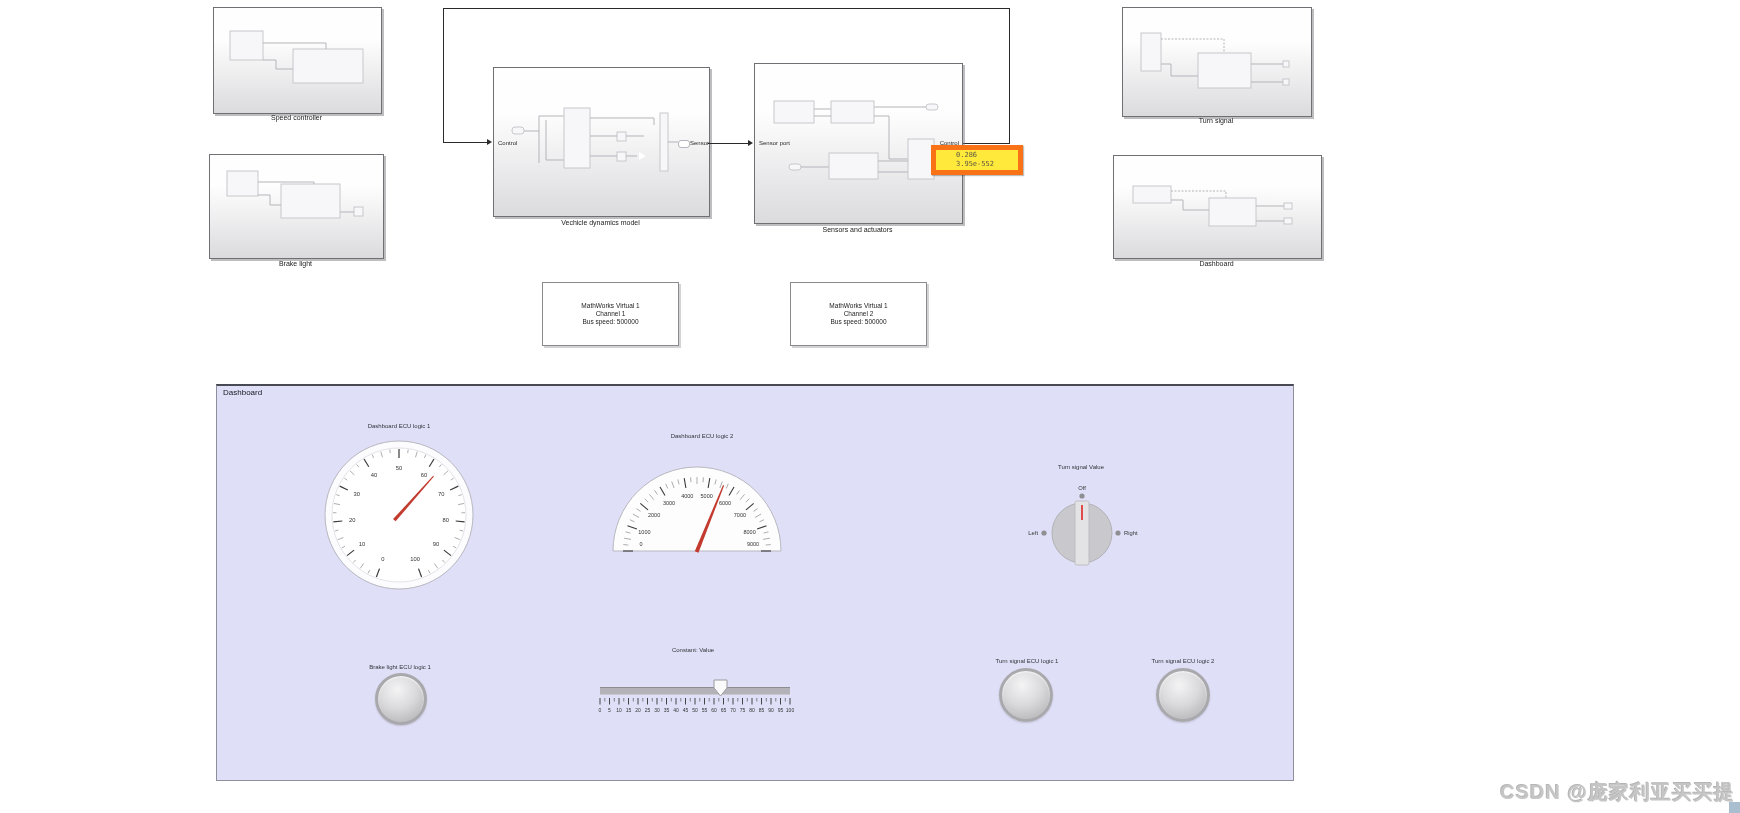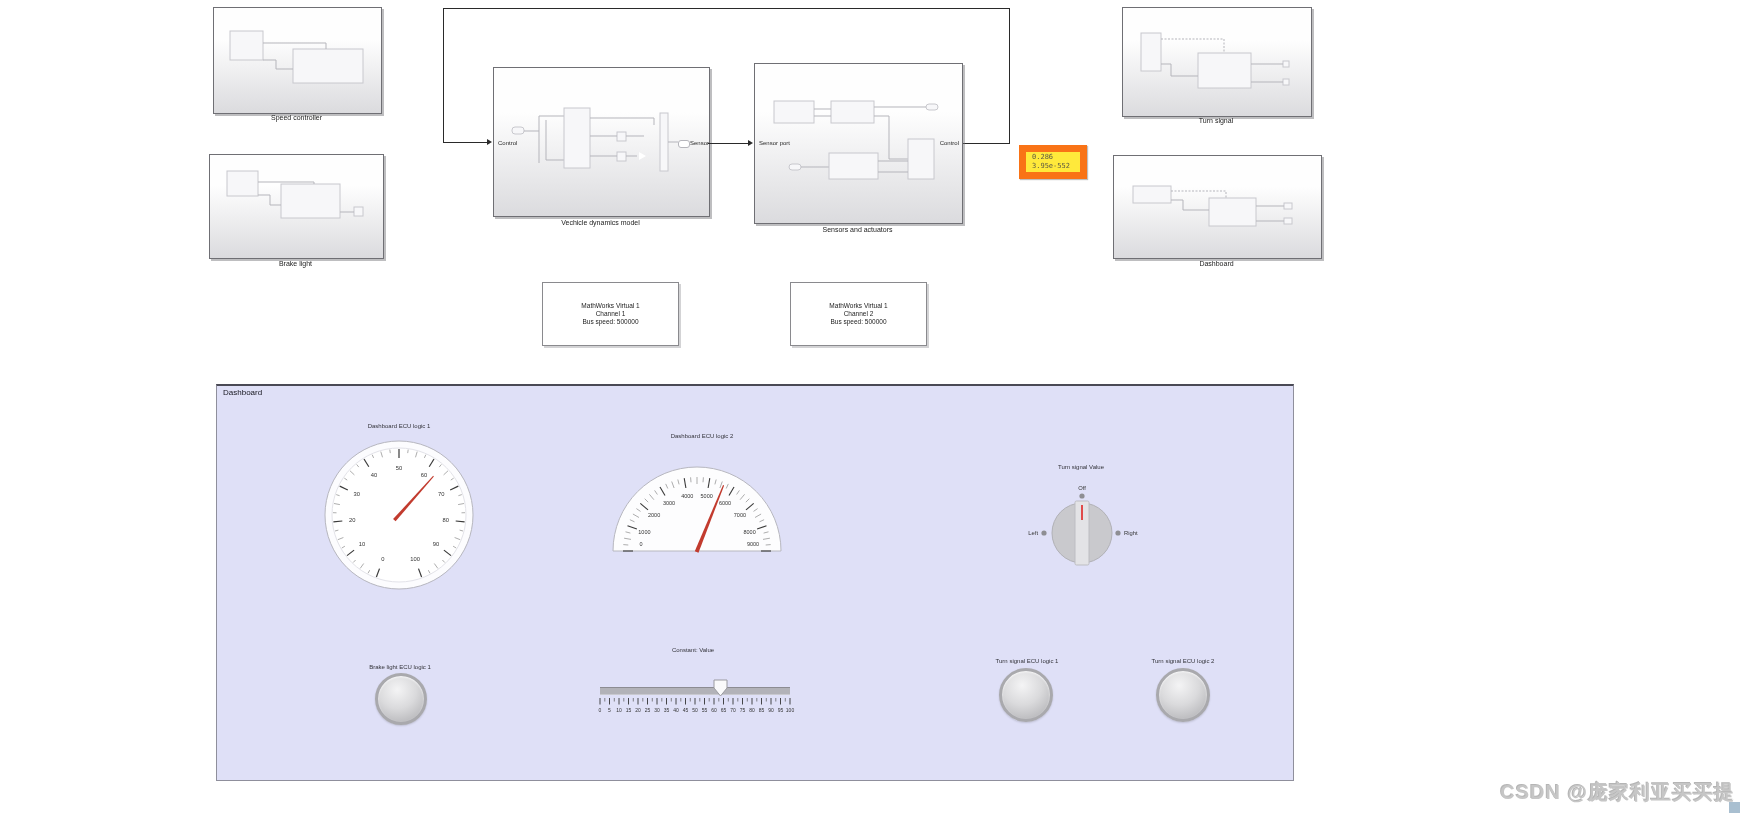--- a/index.html
+++ b/index.html
@@ -17,23 +17,23 @@
   .pill{position:absolute;width:10px;height:6px;border:1px solid #b5b5bb;border-radius:3px;background:#fff;}
   
   .bwire{position:absolute;background:#2a2a2a;}
   .arr{position:absolute;width:0;height:0;border-top:3px solid transparent;
        border-bottom:3px solid transparent;border-left:5px solid #2a2a2a;}
   
   .can{position:absolute;width:135px;height:62px;background:#ffffff;border:1px solid #8a8a8e;
        box-shadow:2px 2px 0 rgba(130,130,135,.35);display:flex;flex-direction:column;
        justify-content:center;text-align:center;font-size:6.5px;line-height:8px;color:#222;}
   
-  .tooltip{position:absolute;left:1019px;top:145px;width:42px;height:18px;background:#ffe93b;
-       border:7px solid #f97316;font-family:"DejaVu Sans Mono",monospace;font-size:7px;
-       line-height:9px;color:#5d5944;padding:1px 6px;box-shadow:1px 1px 1px rgba(0,0,0,.25);z-index:6;}
+  .tooltip{position:absolute;left:931px;top:145px;width:42px;height:18px;background:#ffe93b;
+       border:5px solid #f97316;font-family:"DejaVu Sans Mono",monospace;font-size:7px;
+       line-height:9px;color:#5d5944;padding:1px 20px;box-shadow:1px 1px 1px rgba(0,0,0,.25);z-index:6;}
   
   .panel{position:absolute;left:216px;top:384px;width:1076px;height:394px;background:#dfe0f7;
        border:1px solid #8f8f9c;border-top:2px solid #4a4a55;}
   .panel-title{position:absolute;left:6px;top:2px;font-size:8px;color:#15151e;}
   .wtitle{position:absolute;font-size:6px;color:#33333a;text-align:center;white-space:nowrap;}
   .lamp{position:absolute;border-radius:50%;
        background:radial-gradient(circle at 42% 30%,#f4f4f5 0%,#dadadc 45%,#bdbdc0 78%,#b2b2b5 100%);
        border:3px solid #a9a9ad;box-shadow:inset 0 1px 2px rgba(255,255,255,.8),0 1px 2px rgba(0,0,0,.15);}
   .track{position:absolute;left:600px;top:687px;width:190px;height:6px;background:#b2b2b8;
        border-top:1px solid #8c8c92;border-bottom:1px solid #c9c9cf;}

